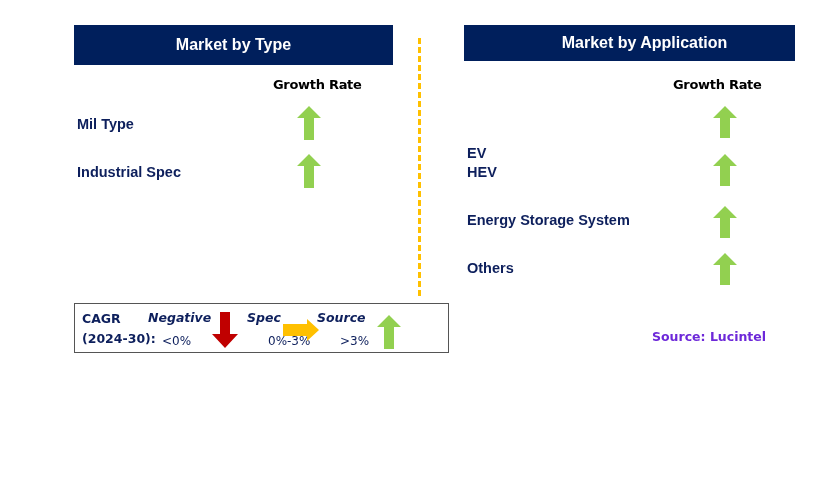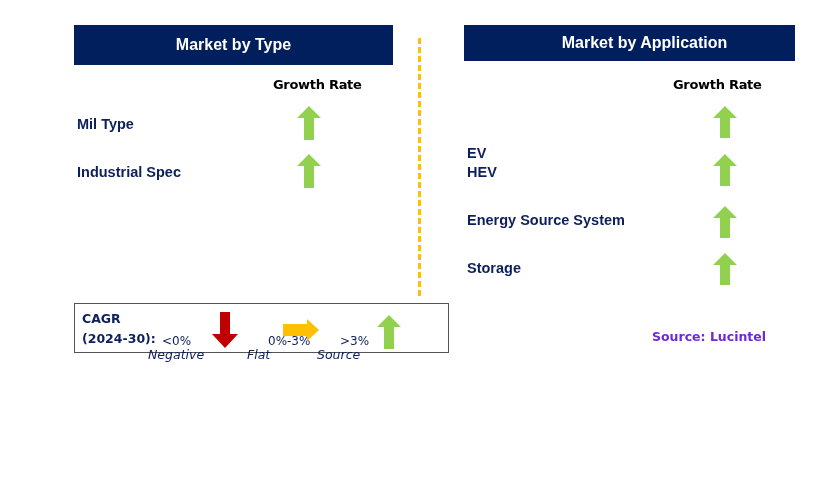--- a/index.html
+++ b/index.html
@@ -5,21 +5,21 @@
   html, body { margin:0; padding:0; background:#ffffff; }
   body { width:829px; height:502px; position:relative; overflow:hidden; font-family:"Liberation Sans", sans-serif; }
   .hdr { position:absolute; background:#001f5c; color:#fff; font-weight:bold; font-size:16px; text-align:center; display:flex; align-items:center; justify-content:center; }
   .gr { position:absolute; font-size:13px; font-weight:bold; color:#000; font-family:"DejaVu Sans", sans-serif; letter-spacing:-0.3px; }
   .label { position:absolute; color:#0d1f5c; font-weight:bold; font-size:14.5px; }
   .arrow { position:absolute; }
   .divider { position:absolute; left:418px; top:38px; height:258px; border-left:3px dashed #ffc000; }
   .legend { position:absolute; left:74px; top:303px; width:375px; height:50px; border:1.5px solid #555; box-sizing:border-box; }
   .leg-t { position:absolute; font-size:12.5px; color:#0d1f5c; font-family:"DejaVu Sans", sans-serif; }
   .leg-b { font-weight:bold; }
-  .leg-i { font-weight:normal; font-style:italic;margin-top:37px; }
+  .leg-i { font-weight:bold; font-style:italic; }
   .src { position:absolute; left:652px; top:329px; font-size:12.5px; font-weight:bold; color:#6d28d9; font-family:"DejaVu Sans", sans-serif; }
 </style>
 </head>
 <body>
 
 <div class="hdr" style="left:74px;top:25px;width:319px;height:40px;justify-content:center;">
   <span>Market by Type</span>
 </div>
 <div class="gr" style="left:273px;top:77px;">Growth Rate</div>
 
@@ -43,41 +43,41 @@
 <div class="label" style="left:467px;top:117px;margin-top:28px;">EV</div>
 <svg class="arrow" style="left:713px;top:106px;" width="24" height="32" viewBox="0 0 24 32">
     <polygon points="12,0 24,12 17,12 17,32 7,32 7,12 0,12" fill="#92d050"></polygon>
   </svg>
 
 <div class="label" style="left:467px;top:164px;">HEV</div>
 <svg class="arrow" style="left:713px;top:154px;" width="24" height="32" viewBox="0 0 24 32">
     <polygon points="12,0 24,12 17,12 17,32 7,32 7,12 0,12" fill="#92d050"></polygon>
   </svg>
 
-<div class="label" style="left:467px;top:212px;">Energy Source System</div>
+<div class="label" style="left:467px;top:212px;">Energy Storage System</div>
 <svg class="arrow" style="left:713px;top:206px;" width="24" height="32" viewBox="0 0 24 32">
     <polygon points="12,0 24,12 17,12 17,32 7,32 7,12 0,12" fill="#92d050"></polygon>
   </svg>
 
-<div class="label" style="left:467px;top:260px;">Storage</div>
+<div class="label" style="left:467px;top:260px;">Others</div>
 <svg class="arrow" style="left:713px;top:253px;" width="24" height="32" viewBox="0 0 24 32">
     <polygon points="12,0 24,12 17,12 17,32 7,32 7,12 0,12" fill="#92d050"></polygon>
   </svg>
 
 <div class="legend">
   <div class="leg-t leg-b" style="left:7px;top:7px;">CAGR</div>
   <div class="leg-t leg-b" style="left:7px;top:27px;">(2024-30):</div>
 
   <div class="leg-t leg-i" style="left:73px;top:6px;">Negative</div>
   <div class="leg-t" style="left:87px;top:30px;font-size:12px;">&lt;0%</div>
   <svg class="arrow" style="left:137px;top:8px;" width="26" height="36" viewBox="0 0 26 36">
       <polygon points="8,0 18,0 18,22 26,22 13,36 0,22 8,22" fill="#c00000"></polygon>
     </svg>
 
-  <div class="leg-t leg-i" style="left:172px;top:6px;">Flat</div>
+  <div class="leg-t leg-i" style="left:172px;top:6px;">Spec</div>
   <div class="leg-t" style="left:165px;top:30px;font-size:12px;margin-left:28px;">0%-3%</div>
   <svg class="arrow" style="left:208px;top:15px;" width="36" height="22" viewBox="0 0 36 22">
       <polygon points="0,5 24,5 24,0 36,11 24,22 24,17 0,17" fill="#ffc000"></polygon>
     </svg>
 
   <div class="leg-t leg-i" style="left:242px;top:6px;">Source</div>
   <div class="leg-t" style="left:265px;top:30px;font-size:12px;">&gt;3%</div>
   <svg class="arrow" style="left:302px;top:11px;" width="24" height="34" viewBox="0 0 24 34">
       <polygon points="12,0 24,12 17,12 17,34 7,34 7,12 0,12" fill="#92d050"></polygon>
     </svg>

